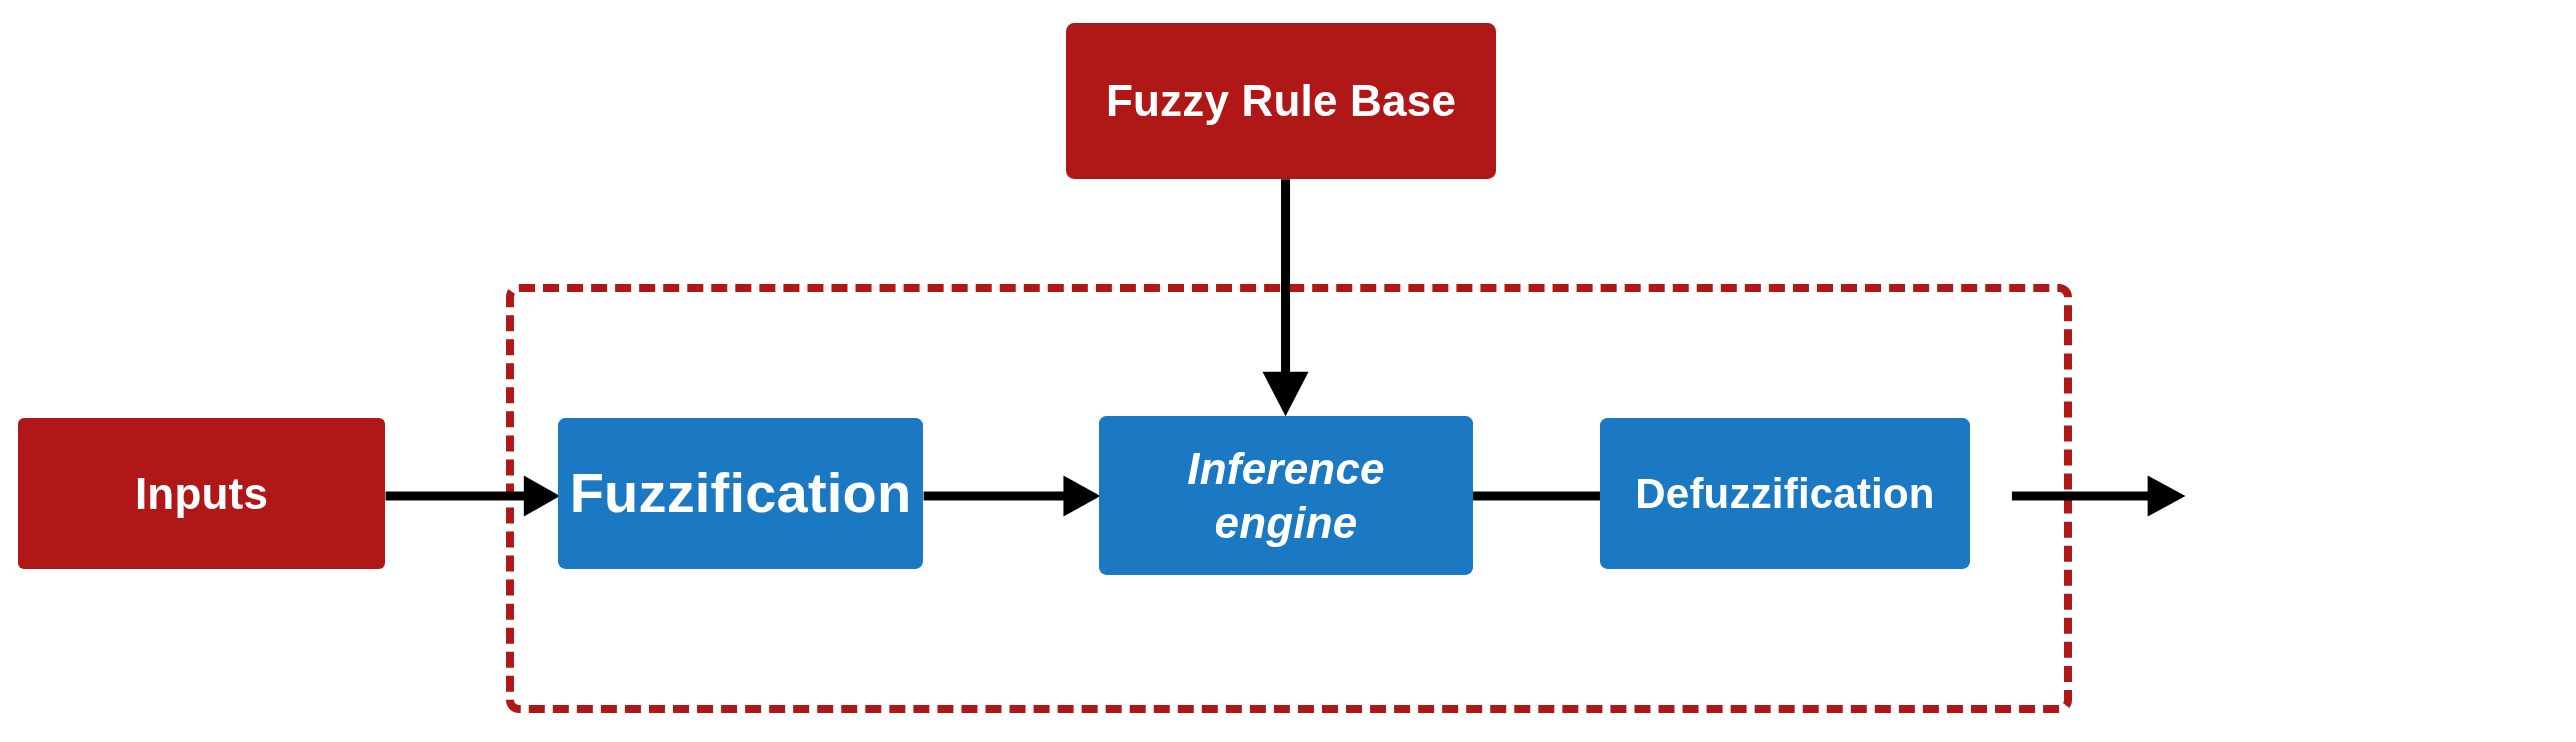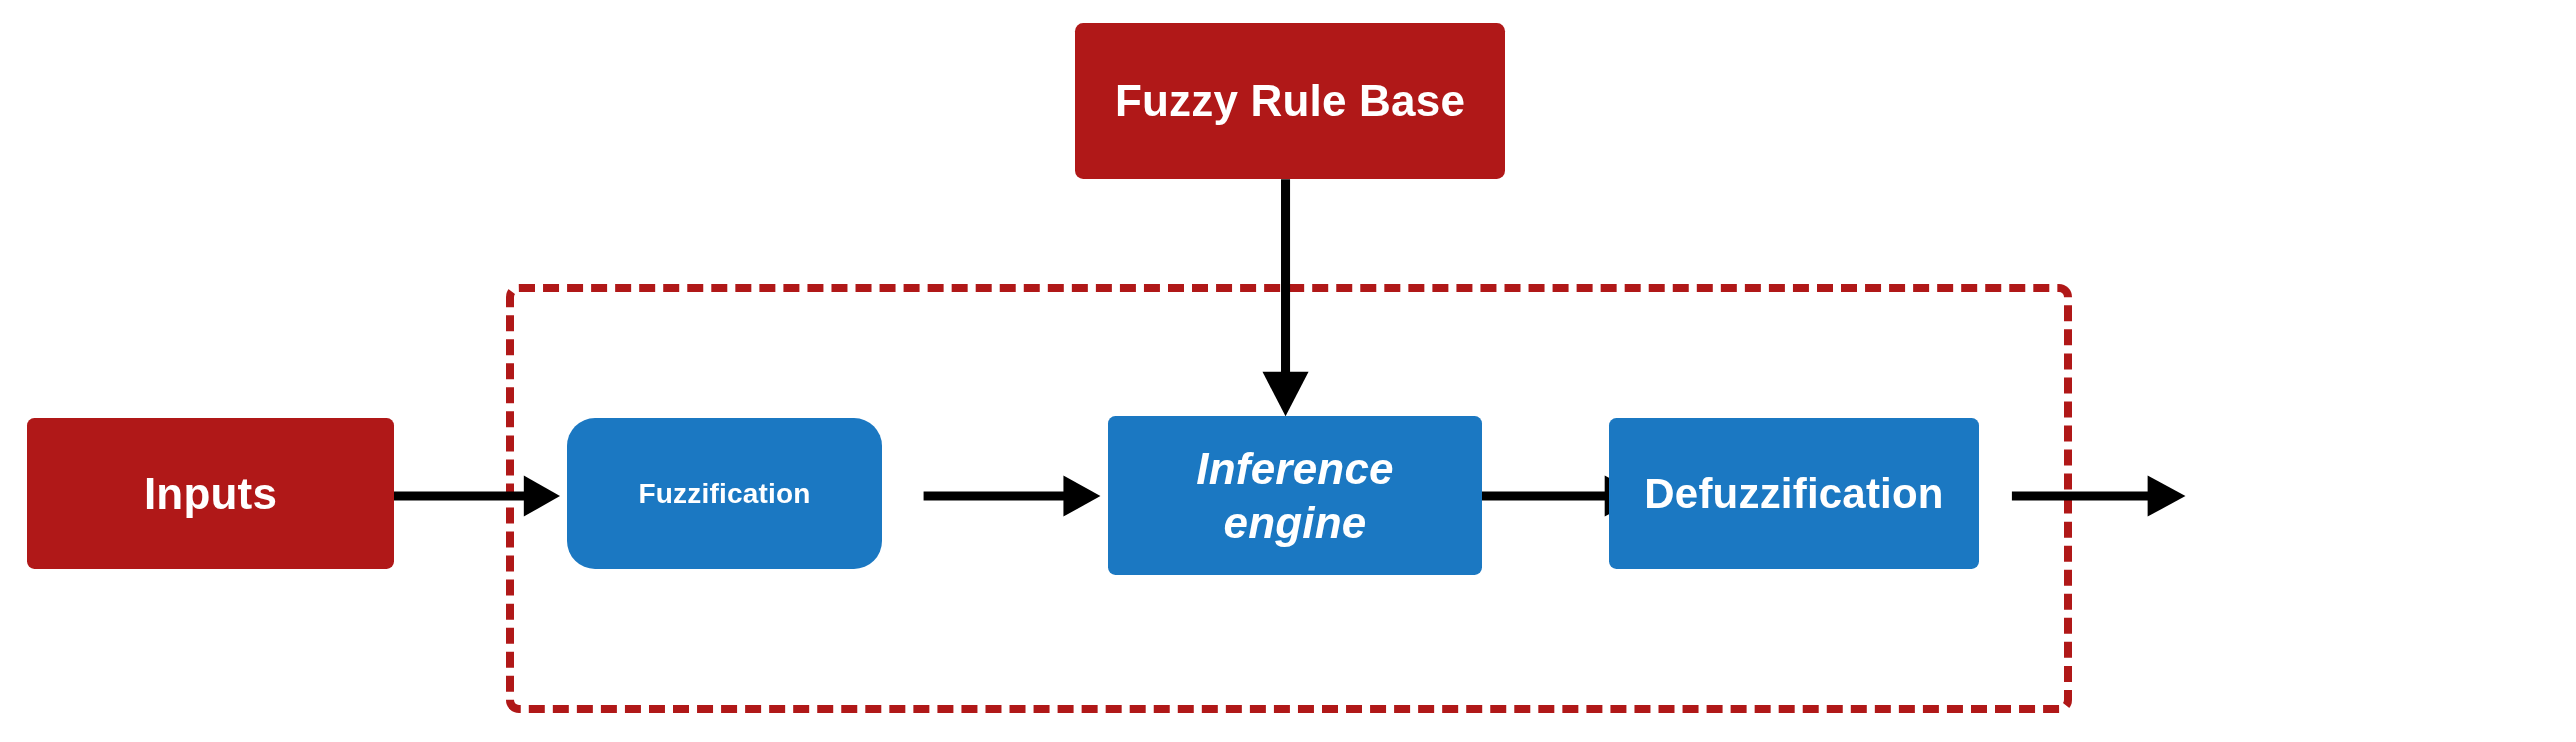--- a/index.html
+++ b/index.html
@@ -25,21 +25,20 @@
     box-sizing: border-box;
     display: flex;
     align-items: center;
     justify-content: center;
     text-align: center;
     color: #ffffff;
     font-weight: bold;
     line-height: 1.12;
     border-radius: 7.4px;
     letter-spacing: 0.2px;
-    margin-left: 9px;
     -webkit-font-smoothing: antialiased;
   }
   .node .label {
     display: block;
     width: 100%;
     padding: 0 8.2px;
     box-sizing: border-box;
   }
 
   .node.red  { background: #B01818; }
@@ -49,26 +48,26 @@
   #node-rule-base {
     left: 1066px;  top: 23px;
     width: 430px;  height: 156px;
     font-size: 44px;
     border-radius: 8.2px;
   }
   #node-inputs {
     left: 18px;    top: 418px;
     width: 367px;  height: 151px;
     font-size: 44px;
+    border-radius: 6px;
   }
   #node-fuzzification {
     left: 558px;   top: 418px;
-    width: 315px;  height: 151px;
-    font-size: 28px;
-    border-radius: 28px;
+    width: 365px;  height: 151px;
+    font-size: 56px;
   }
   #node-inference {
     left: 1099px;  top: 416px;
     width: 374px;  height: 159px;
     font-size: 44px;
     line-height: 1.22;
     font-style: italic;
   }
   #node-defuzzification {
     left: 1600px;  top: 418px;

